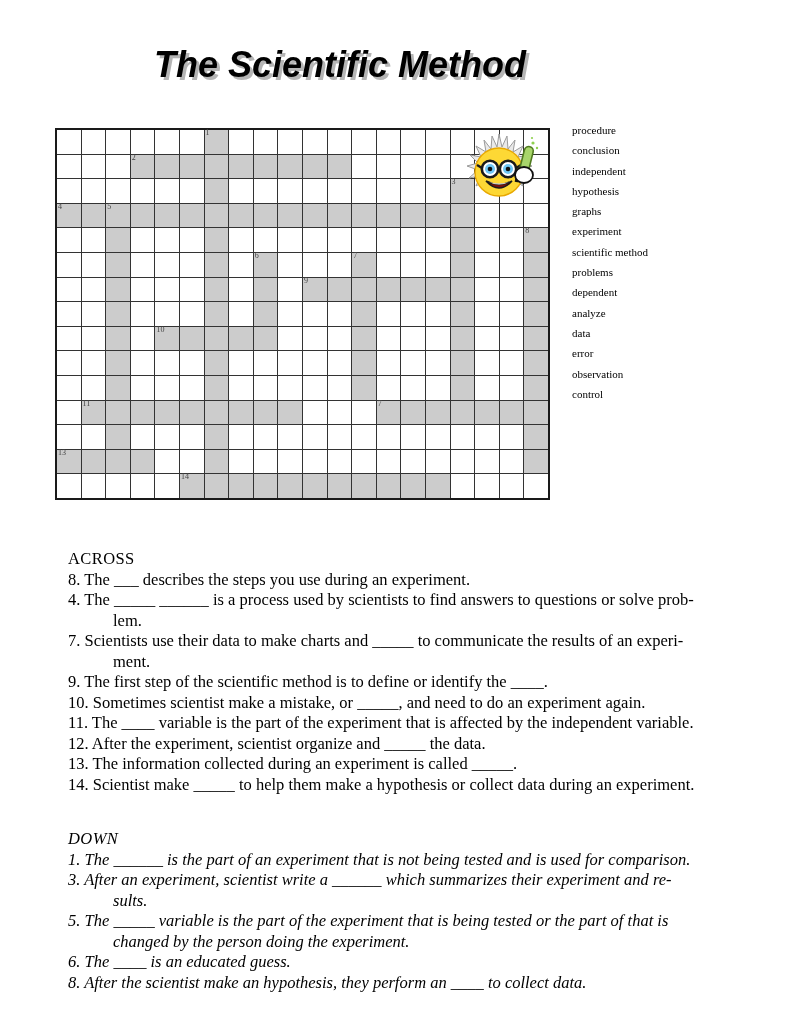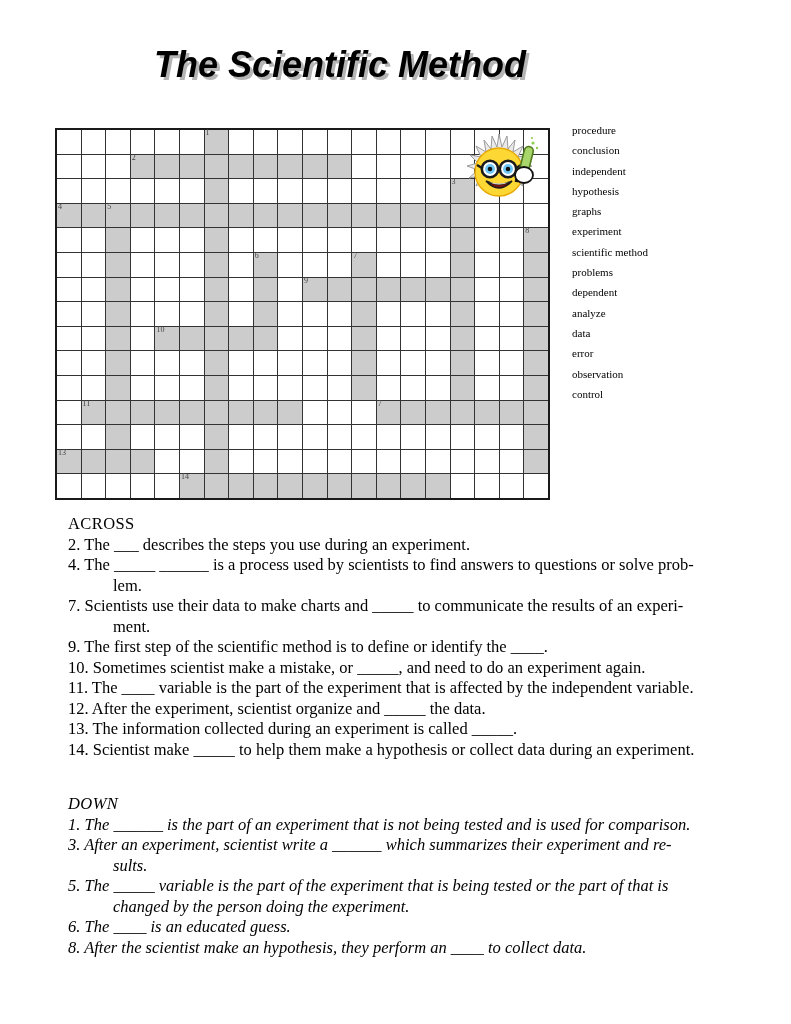--- a/index.html
+++ b/index.html
@@ -47,21 +47,21 @@
   #wordbank{
     position:absolute;left:572px;top:120px;
     font-size:11px;line-height:20.3px;
   }
   #wordbank div{white-space:nowrap;}
 
   
   .clues{position:absolute;left:68px;width:700px;font-size:16.5px;line-height:20.5px;}
   #across-block{top:514px;}
   #down-block{top:794px;font-style:italic;}
-  .sec-head{letter-spacing:.4px;}
+  .sec-head{letter-spacing:.4px;margin-top:35px;}
   .clue{
     padding-left:17px;text-indent:-17px;
   }
   .clue .cont{display:block;text-indent:0;padding-left:0;margin-left:28px;}
 
   
   #footer{
     position:absolute;left:0;top:1022px;width:729px;
     text-align:right;font-size:12.5px;
   }
@@ -493,21 +493,21 @@
     <div>analyze</div>
     <div>data</div>
     <div>error</div>
     <div>observation</div>
     <div>control</div>
   </div>
 
 <div class="clues" id="across-block">
   <div class="sec-head">ACROSS</div>
   <div id="across-list">
-      <div class="clue">2. The ___ describes the steps you use during an experiment.</div>
+      <div class="clue">8. The ___ describes the steps you use during an experiment.</div>
       <div class="clue">4. The _____  ______ is a process used by scientists to find answers to questions or solve prob-<span class="cont">lem.</span></div>
       <div class="clue">7. Scientists use their data to make charts and _____ to communicate the results of an experi-<span class="cont">ment.</span></div>
       <div class="clue">9. The first step of the scientific method is to define or identify the ____.</div>
       <div class="clue">10. Sometimes scientist make a mistake, or _____, and need to do an experiment again.</div>
       <div class="clue">11. The ____ variable is the part of the experiment that is affected by the independent variable.</div>
       <div class="clue">12. After the experiment, scientist organize and _____ the data.</div>
       <div class="clue">13. The information collected during an experiment is called _____.</div>
       <div class="clue">14. Scientist make _____ to help them make a hypothesis or collect data during an experiment.</div>
     </div>
 </div>

